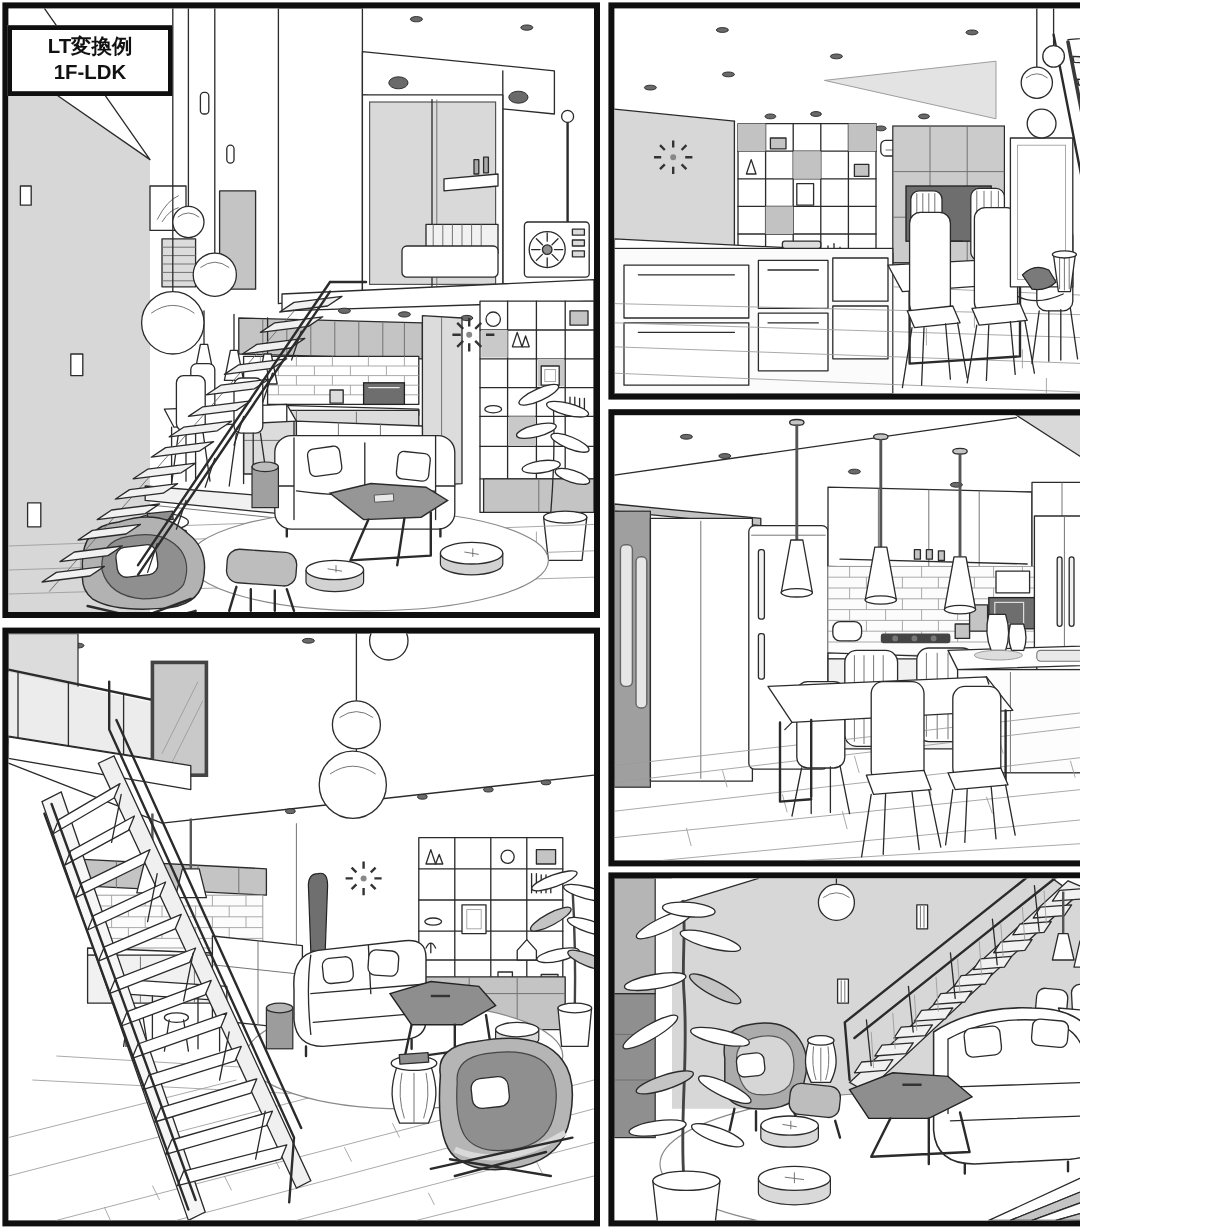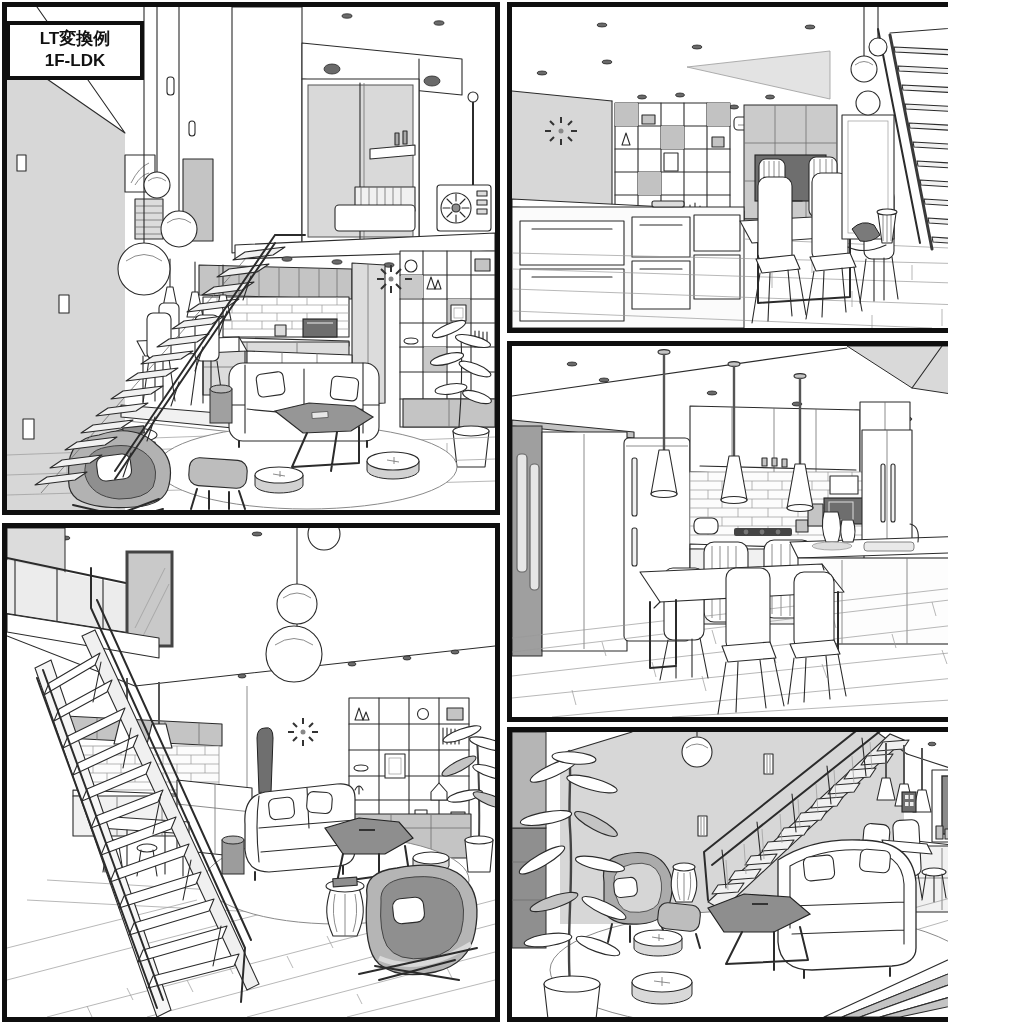--- a/index.html
+++ b/index.html
@@ -1,17 +1,17 @@
 <!DOCTYPE html>
 <html><head>
 <meta charset="utf-8">
 <style>
   html,body{margin:0;padding:0;background:#fff;}
   #canvas{position:relative;width:900px;height:1024px;background:#fff;overflow:hidden;
-          font-family:"Liberation Sans",sans-serif;padding-left:48px;}
+          font-family:"Liberation Sans",sans-serif;}
   .pn{position:absolute;background:#fff;border:5px solid #0f0f0f;box-sizing:border-box;}
   .pn svg{display:block;width:100%;height:100%;}
   #p-tl{left:2px;top:2px;width:498px;height:513px;}
   #p-bl{left:2px;top:523px;width:498px;height:499px;}
   #p-tr{left:507px;top:2px;width:515px;height:331px;}
   #p-mr{left:507px;top:341px;width:515px;height:381px;}
   #p-br{left:507px;top:727px;width:515px;height:295px;}
   #label-box{position:absolute;left:6px;top:21px;width:138px;box-sizing:border-box;
              border:4px solid #0f0f0f;background:#fff;z-index:20;text-align:center;
              padding:3px 2px;font-weight:bold;font-size:17px;line-height:1.32;color:#111;}

